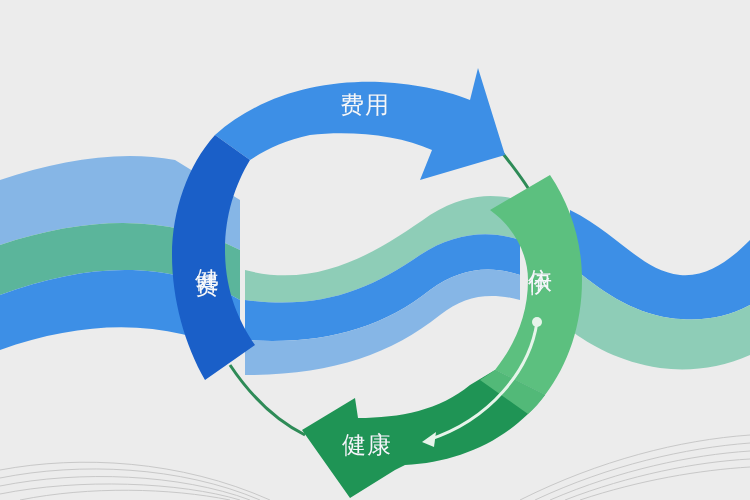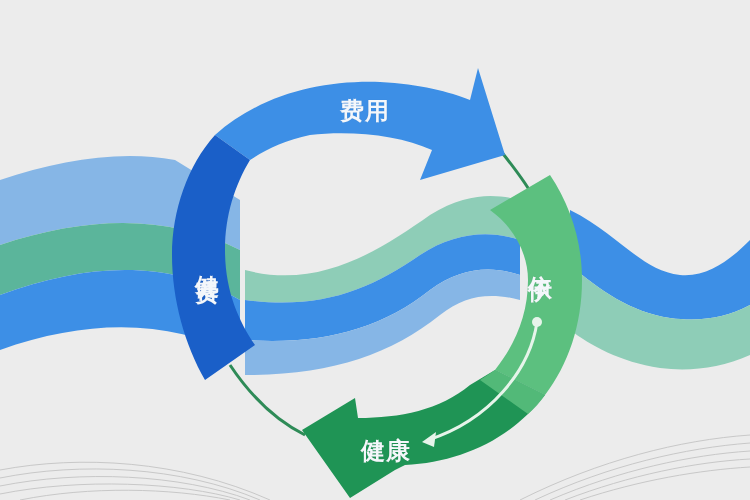--- a/index.html
+++ b/index.html
@@ -15,37 +15,36 @@
       font-family: "DejaVu Sans", "Liberation Sans", sans-serif;
     }
     #stage {
       position: absolute;
       left: 0; top: 0;
       width: 750px; height: 500px;
     }
     .label {
       position: absolute;
       color: #f4f7fb;
-      font-weight: bold;
+      font-weight: normal;
       font-size: 24px;
       letter-spacing: 1px;
       line-height: 1;
       text-shadow: 0 0 1px rgba(0,0,0,0.15);
       white-space: nowrap;
-      margin-top: 6px;
     }
     .label.vertical {
       writing-mode: vertical-rl;
       text-orientation: upright;
       letter-spacing: 4px;
     }
     #label-top    { left: 340px; top: 93px; }
     #label-left   { left: 195px; top: 250px; }
     #label-right  { left: 528px; top: 250px; }
-    #label-bottom { left: 361px; top: 433px; text-align: center; }
+    #label-bottom { left: 342px; top: 433px; text-align: center; }
   </style>
 </head>
 <body>
 
 <div id="stage">
   <svg width="750" height="500" viewBox="0 0 750 500" xmlns="http://www.w3.org/2000/svg">
 
     <g>
       <path d="M0,180 C60,160 120,150 175,160 L240,200 L240,250 C170,215 90,215 0,245 Z" fill="#86b6e6"></path>
       <path d="M0,245 C90,215 170,215 240,250 L240,300 C170,260 90,262 0,295 Z" fill="#5bb59b"></path>

